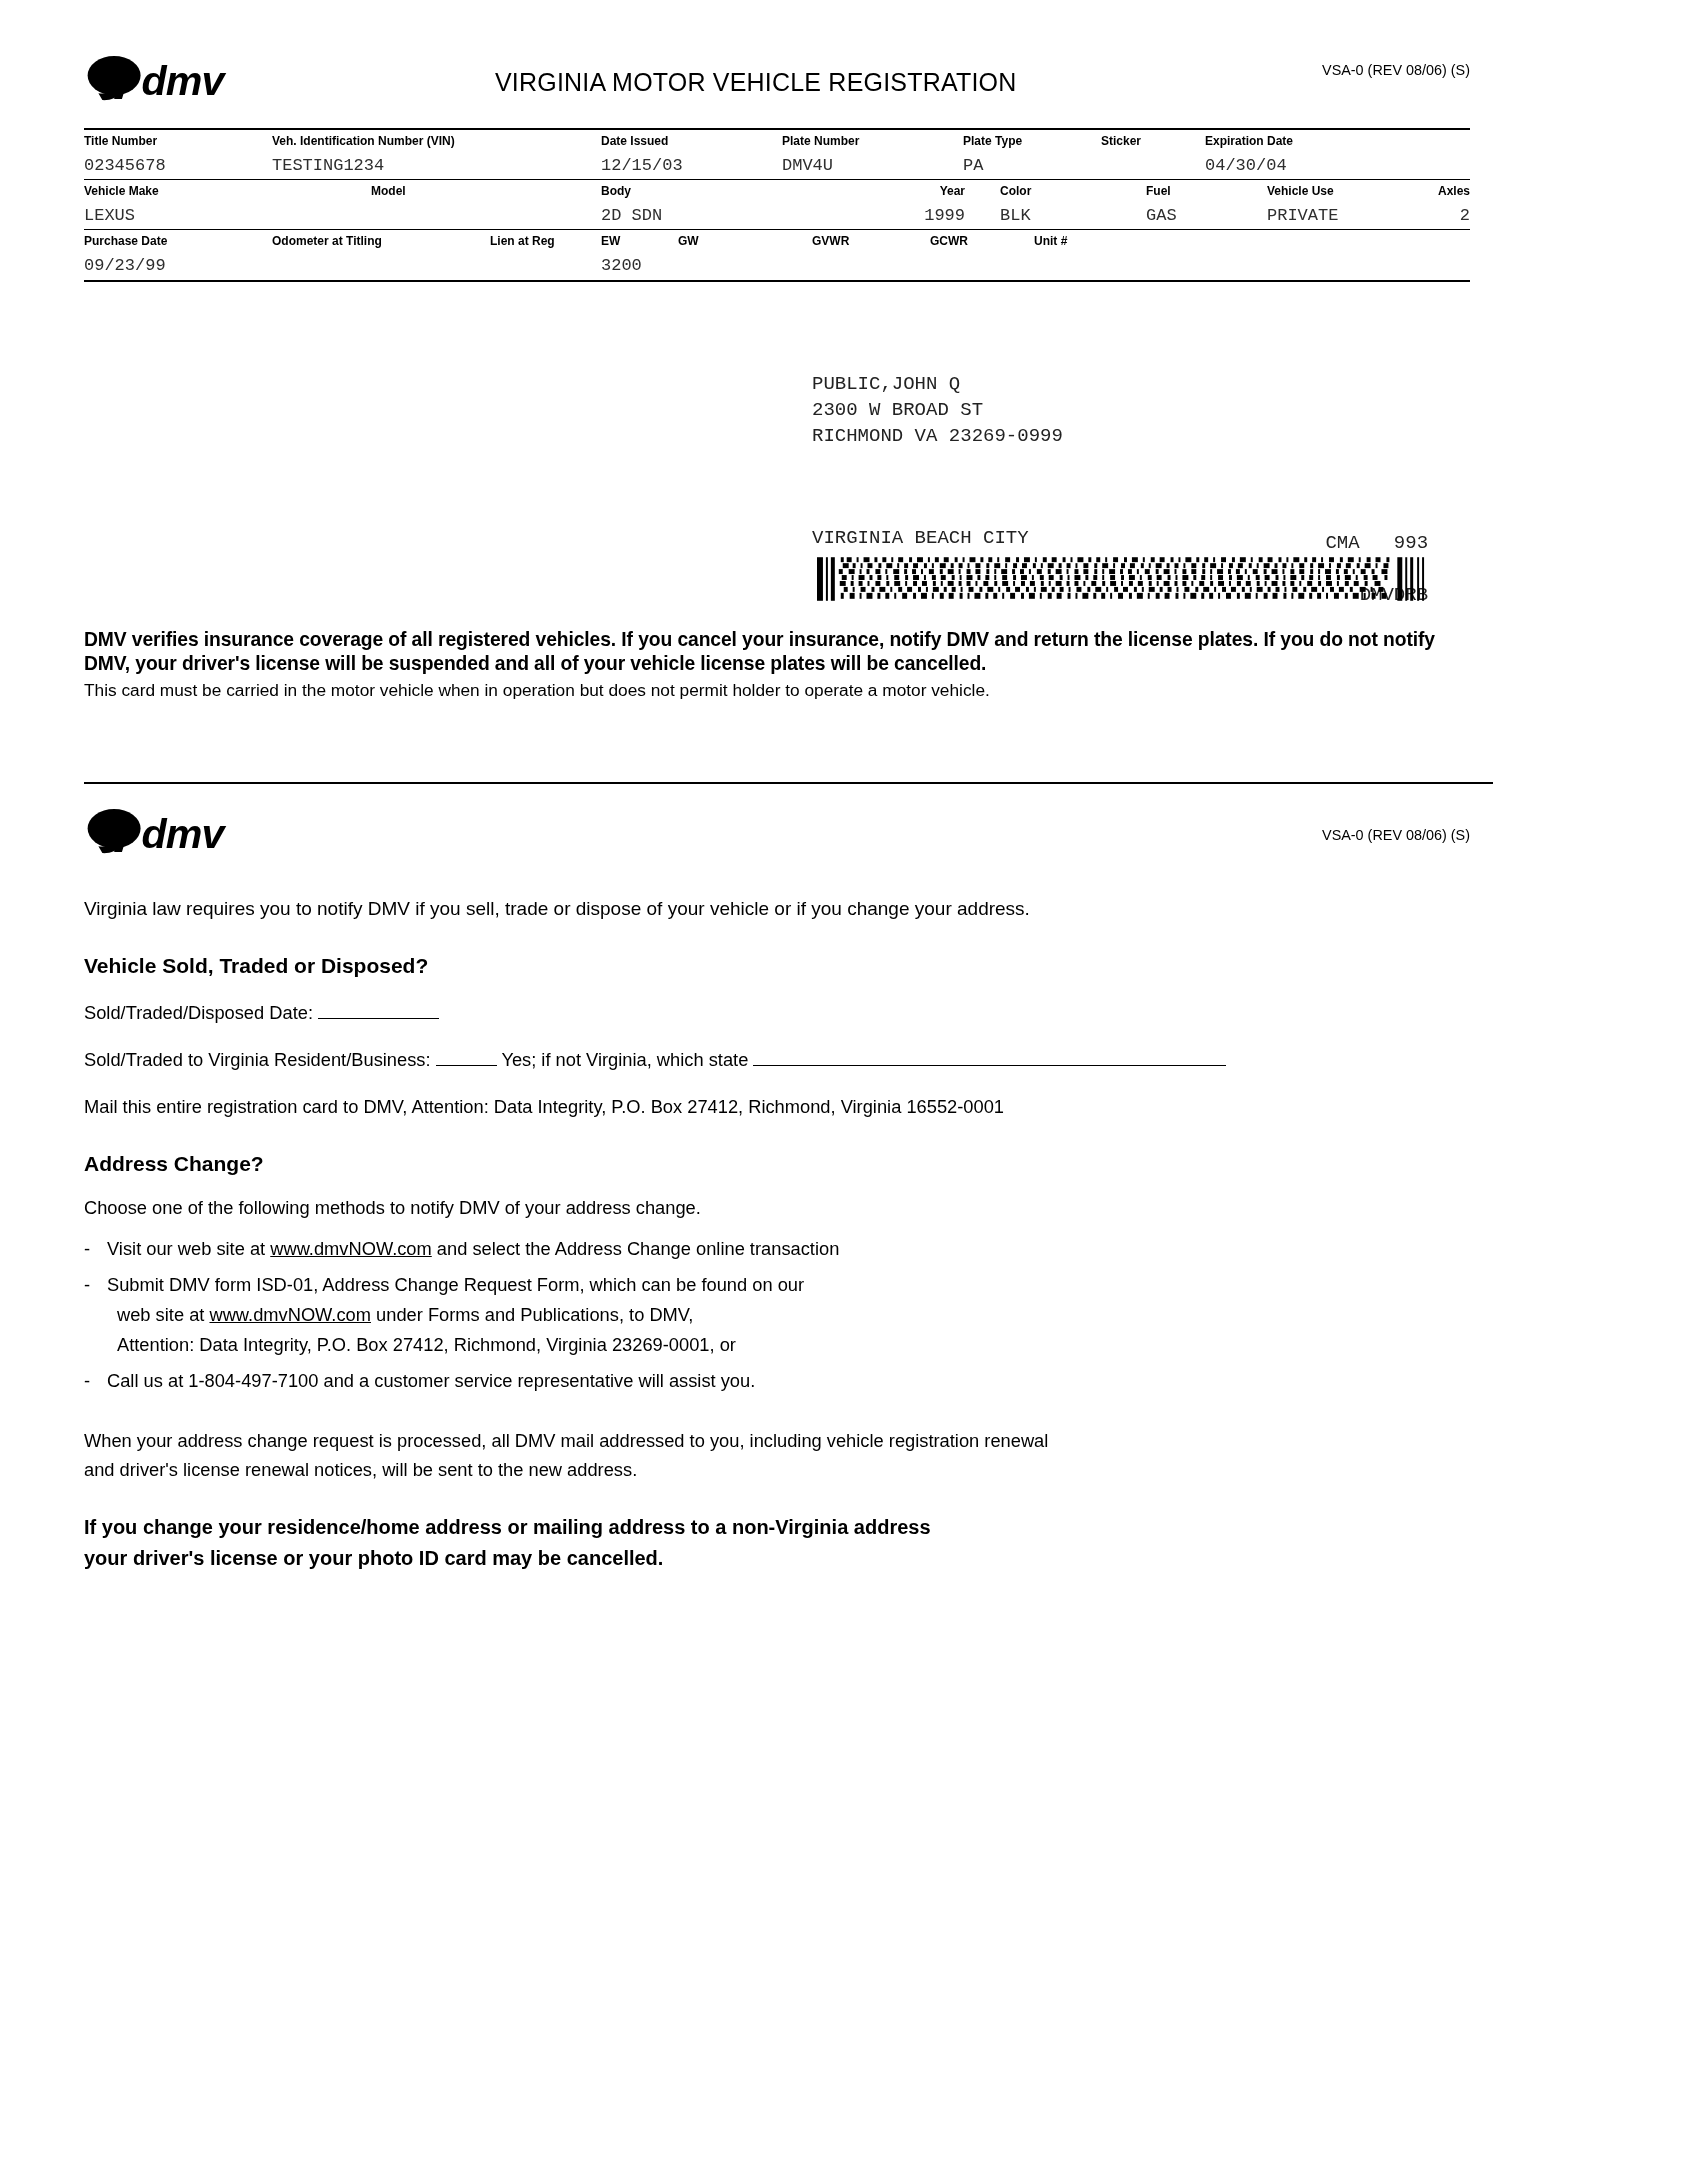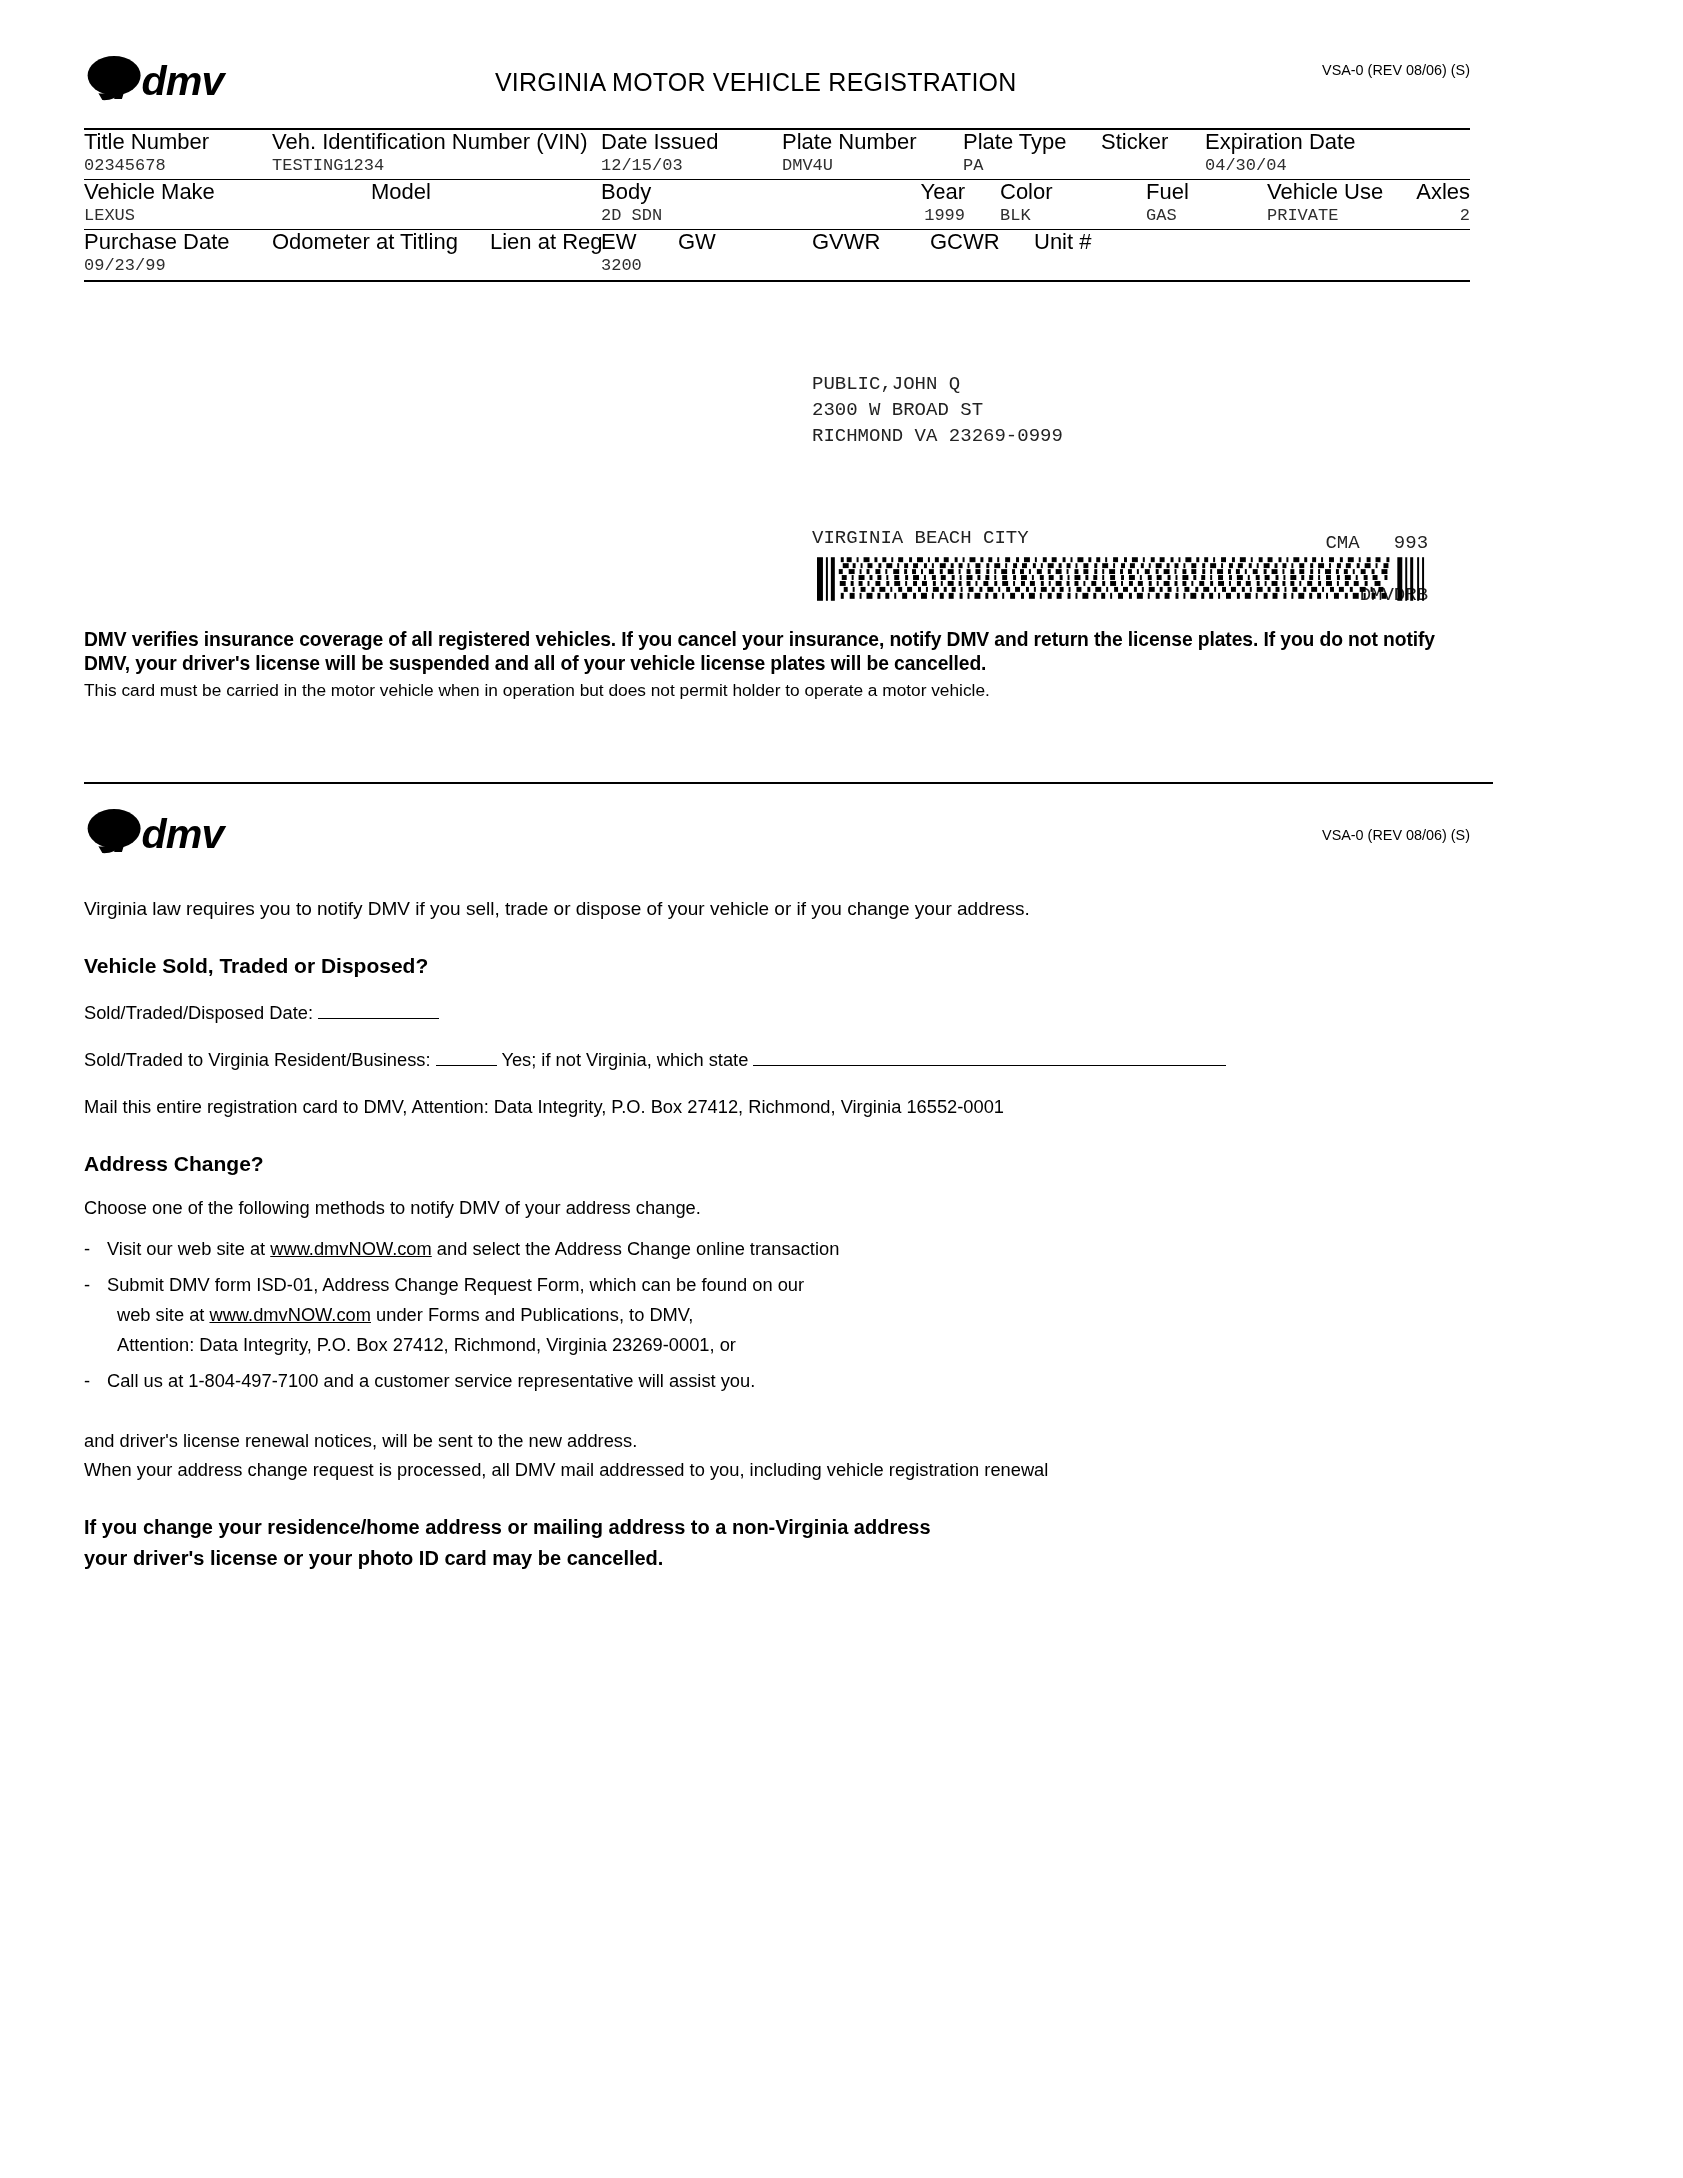--- a/index.html
+++ b/index.html
@@ -70,23 +70,24 @@
     border-bottom: 1.6px solid #000;
   }
   .vrow.last { border-bottom: none; }
   .cell {
     position: absolute;
     top: 0;
     white-space: nowrap;
   }
   .lbl {
     display: block;
-    font-size: 22px;
+    font-size: 12px;
     line-height: 23px;
     height: 23px;
+    font-weight: bold;
   }
   .val {
     display: block;
     font-family: "Liberation Mono", monospace;
     font-size: 17px;
     line-height: 25px;
     color: #2e2e2e;
   }
   .cell.ralign { text-align: right; }
 
@@ -865,22 +866,22 @@
         <span class="cont"><span>web site at </span><a class="link" href="#">www.dmvNOW.com</a><span> under Forms and Publications, to DMV,</span></span>
         <span class="cont">Attention:  Data Integrity, P.O. Box 27412, Richmond, Virginia 23269-0001, or</span>
       </li>
       <li>
         <span class="dash">-</span>
         <span>Call us at 1-804-497-7100 and a customer service representative will assist you.</span>
       </li>
     </ul>
 
     <div class="para-block">
+      <div>When your address change request is processed, all DMV mail addressed to you, including vehicle registration renewal</div>
       <div>and driver's license renewal notices, will be sent to the new address.</div>
-      <div>When your address change request is processed, all DMV mail addressed to you, including vehicle registration renewal</div>
     </div>
 
     <div class="h3bold">
       <div>If you change your residence/home address or mailing address to a non-Virginia address</div>
       <div>your driver's license or your photo ID card may be cancelled.</div>
     </div>
 
   </div>
 
 </div>

